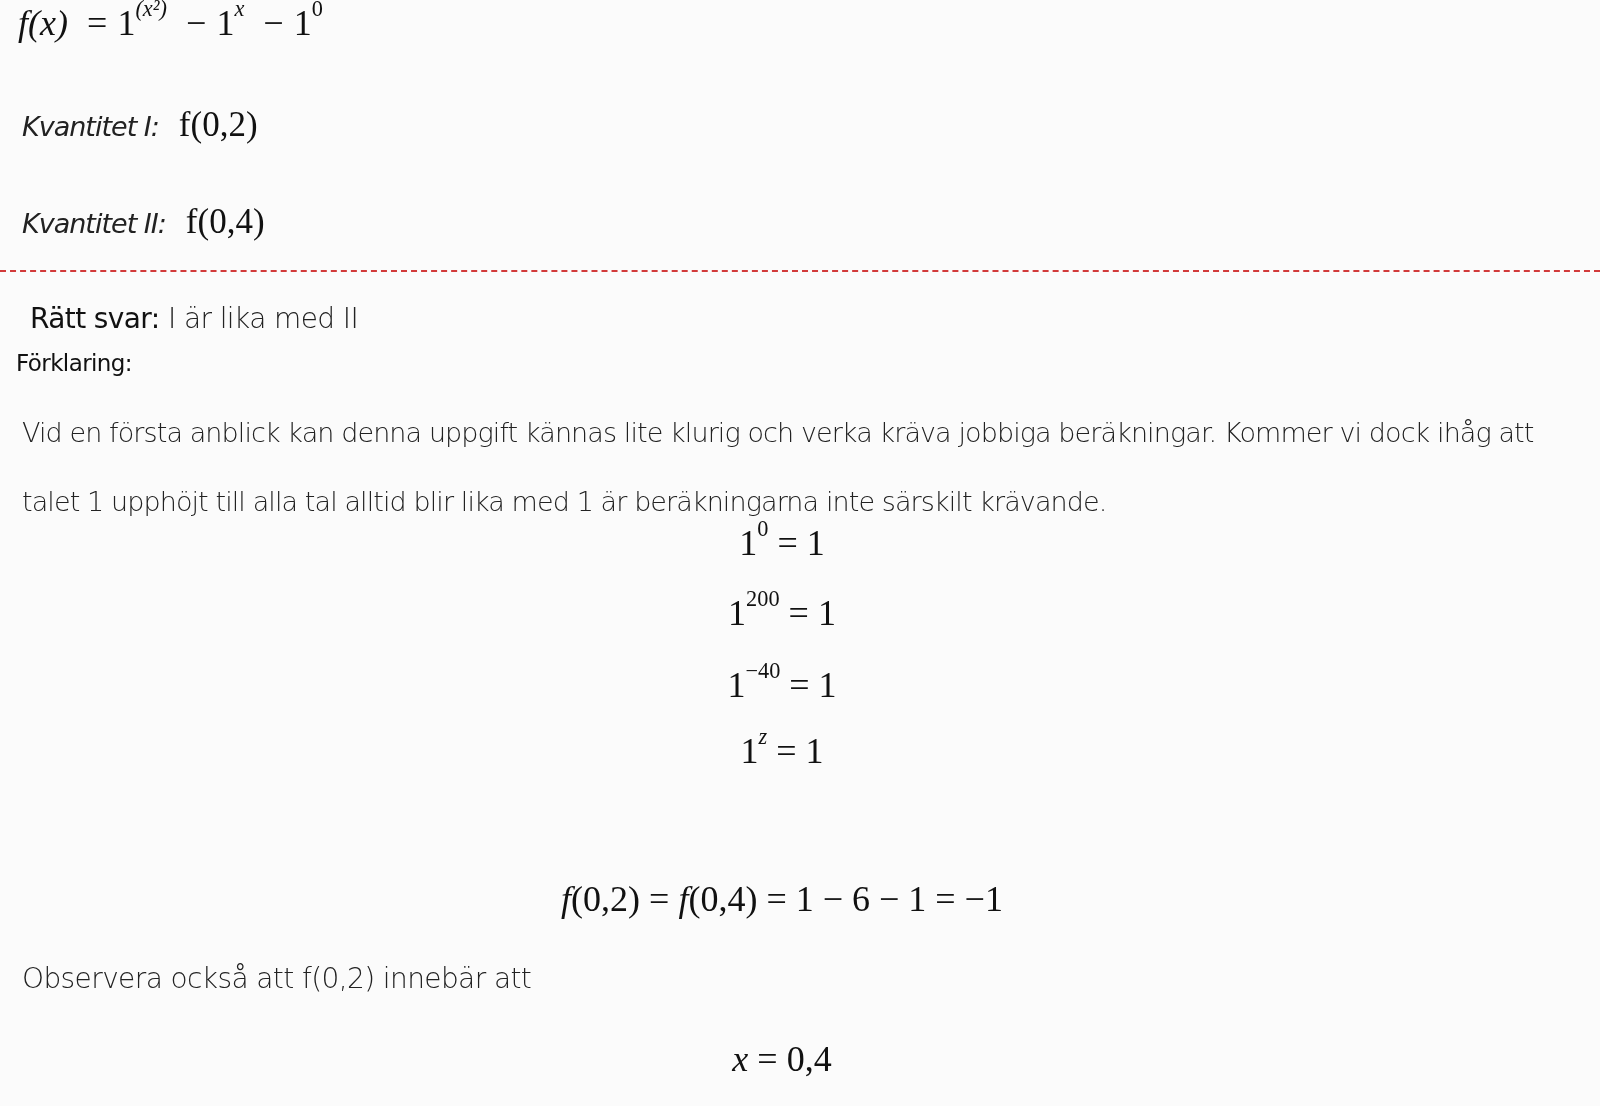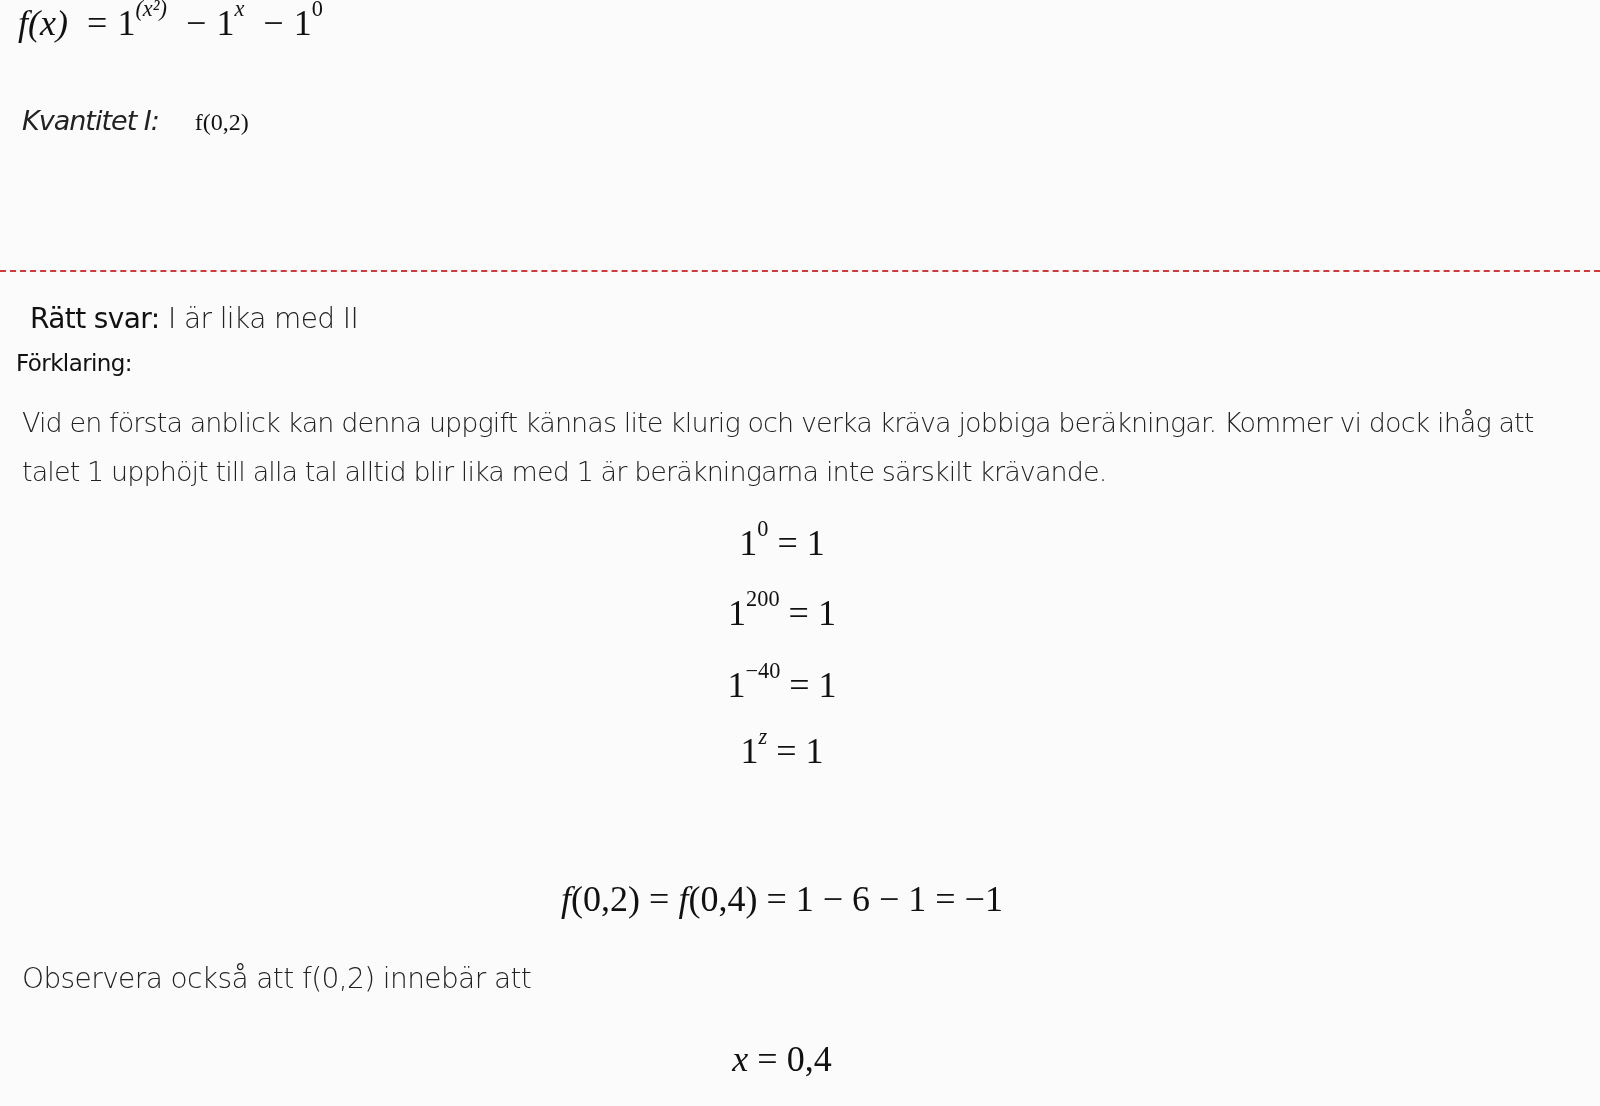--- a/index.html
+++ b/index.html
@@ -24,36 +24,36 @@
       letter-spacing: -0.6px;
     }
     .abs { position: absolute; }
     .func-def { left: 18px; top: 2px; font-size: 36px; }
     .quantity { left: 22px; font-size: 28px; display: flex; align-items: baseline; }
     .quantity .lbl {
       font-family: "DejaVu Sans", "Liberation Sans", sans-serif;
       font-style: italic; font-weight: 300; color: #222; letter-spacing: -1px;
       font-size: 27px;
     }
-    .quantity .m { font-size: 24px; margin-left: 12px; }
-    .q1 { top: 105px; gap: 24px; }
+    .quantity .m { font-size: 35px; margin-left: 20px; }
+    .q1 { top: 105px; }
     .q2 { top: 202px; }
     .divider {
       left: 0; top: 270px; width: 1600px; height: 0;
       border-top: 2px dashed #d23a3a;
     }
     .answer { left: 30px; top: 302px; font-size: 28px; }
     .answer b, .expl-title {
       font-family: "DejaVu Sans", "Liberation Sans", sans-serif;
       font-weight: 500; color: #111; letter-spacing: -0.6px;
     }
     .expl-title { left: 16px; top: 350px; font-size: 23px; }
     .para {
       left: 22px; top: 398px; width: 1560px;
-      font-size: 27px; line-height: 49px;
+      font-size: 27px; line-height: 69px;
       letter-spacing: -0.9px;
     }
     .eq-center { left: 0; width: 1600px; text-align: center; font-size: 36px; }
     .e1 { top: 522px; left: -18px; }
     .e2 { top: 592px; left: -18px; }
     .e3 { top: 664px; left: -18px; }
     .e4 { top: 730px; left: -18px; }
     .line-u { left: 22px; top: 802px; font-size: 28px; }
     .e5 { top: 878px; left: -18px; }
     .line-o { left: 22px; top: 962px; font-size: 28px; text-align: right; }
@@ -69,20 +69,24 @@
     <span class="op">=</span><span>1</span><sup><i>(x²)</i></sup>
     <span class="op">−</span><span>1</span><sup><i>x</i></sup>
     <span class="op">−</span><span>1</span><sup>0</sup>
   </div>
 
   <div class="abs quantity q1">
     <span class="lbl">Kvantitet I:</span>
     <span class="math m">f(0,2)</span>
   </div>
 
+  <div class="abs quantity q2">
+    <span class="lbl">Kvantitet II:</span>
+    <span class="math m">f(0,4)</span>
+  </div>
 
   <div class="abs divider"></div>
 
   <div class="abs text answer">
     <b>Rätt svar:</b>
     <span>I är lika med II</span>
   </div>
 
   <div class="abs expl-title">Förklaring:</div>
 

